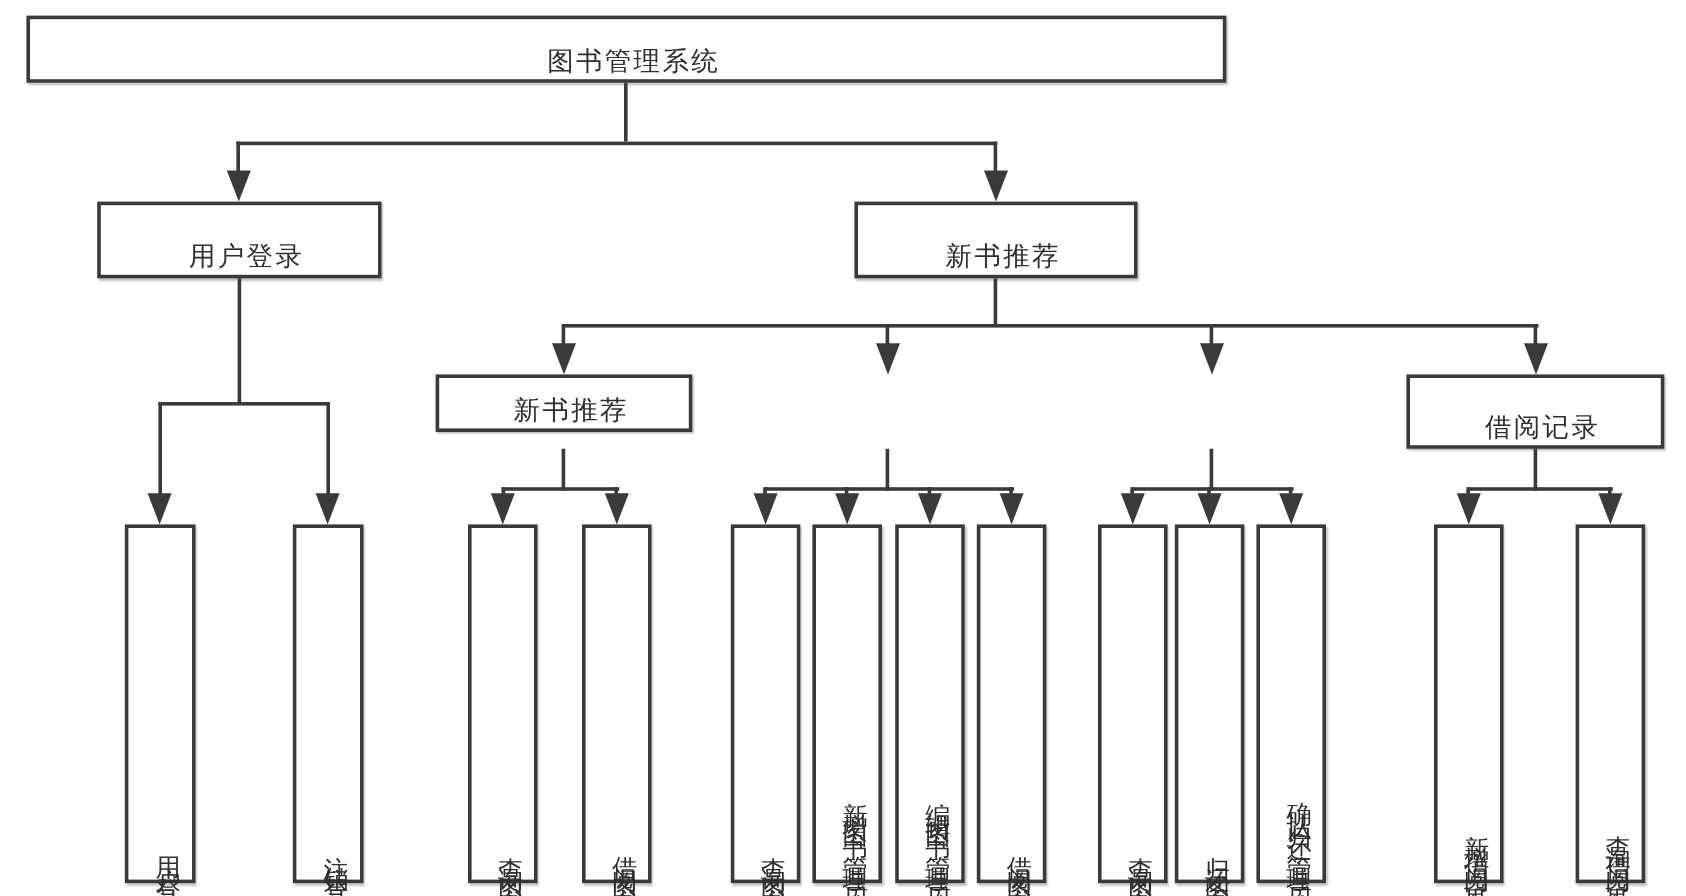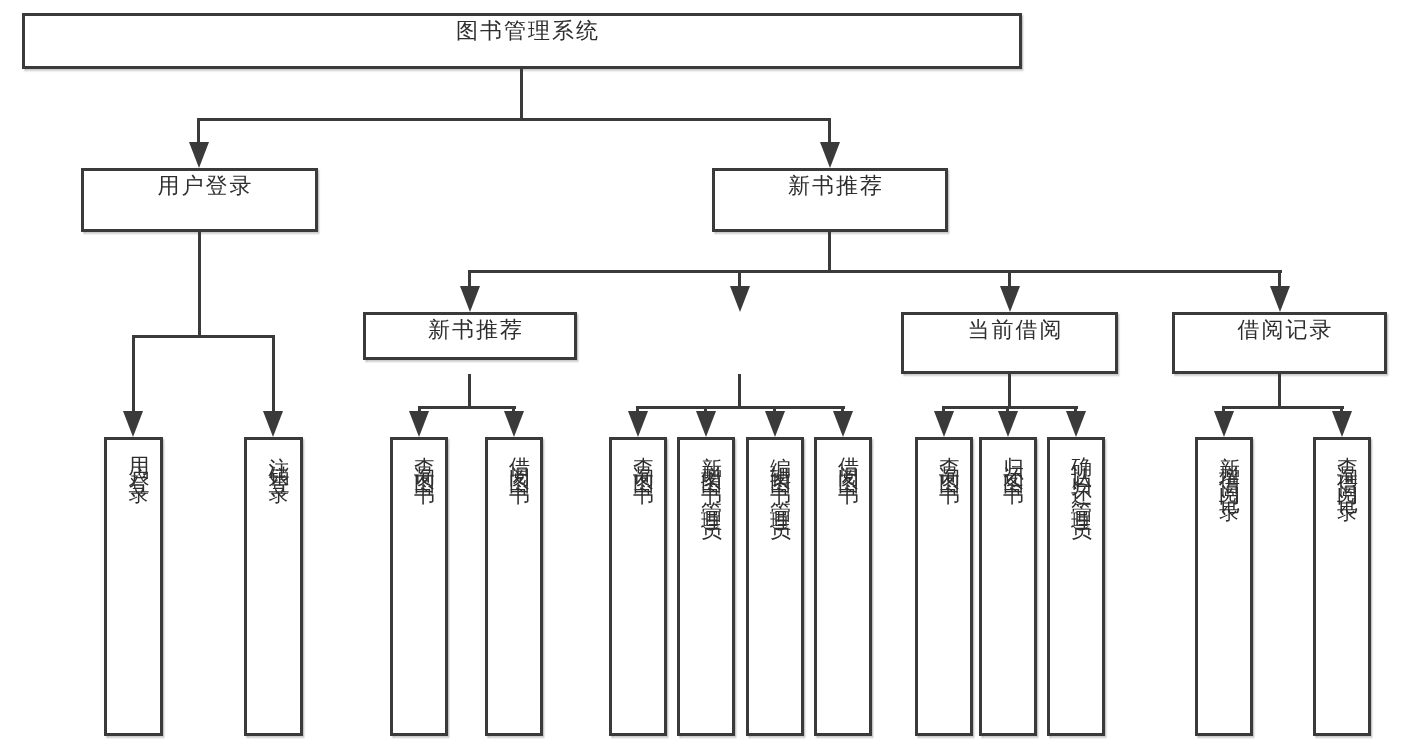--- a/index.html
+++ b/index.html
@@ -16,21 +16,21 @@
     background: var(--background);
     overflow: hidden;
     font-family: "Liberation Sans", sans-serif;
   }
   .box {
     position: absolute;
     box-sizing: border-box;
     border: 3px solid var(--line);
     background: var(--background);
     display: flex;
-    align-items: flex-start;
+    align-items: flex-end;
     justify-content: center;
     color: var(--text);
     box-shadow: 1.5px 2px 1.5px rgba(90,90,90,0.35);
     padding-left: 12px;
   }
   .hlabel {
     font-size: 22px;
     letter-spacing: 2px;
     white-space: nowrap;
     color: var(--text);
@@ -102,23 +102,20 @@
   <div class="line" style="left:738px; top:270px; width:3px; height:18px;"></div>
   <div class="line" style="left:1008px; top:270px; width:3px; height:18px;"></div>
   <div class="line" style="left:1278px; top:270px; width:3px; height:18px;"></div>
   <div class="arrowhead" style="left:460px; top:286px;"></div>
   <div class="arrowhead" style="left:730px; top:286px;"></div>
   <div class="arrowhead" style="left:1000px; top:286px;"></div>
   <div class="arrowhead" style="left:1270px; top:286px;"></div>
 
   <div class="box" style="left:363px; top:312px; width:214px; height:48px;">
     <span class="hlabel">新书推荐</span>
-  </div>
-  <div class="box" style="left:901px; top:312px; width:217px; height:62px;">
-    <span class="hlabel">当前借阅</span>
   </div>
   <div class="box" style="left:1172px; top:312px; width:215px; height:62px;">
     <span class="hlabel">借阅记录</span>
   </div>
 
   <div class="line" style="left:468px; top:374px; width:3px; height:35px;"></div>
   <div class="line" style="left:418px; top:406px; width:98px; height:3px;"></div>
   <div class="line" style="left:418px; top:406px; width:3px; height:8px;"></div>
   <div class="line" style="left:512px; top:406px; width:3px; height:8px;"></div>
   <div class="arrowhead" style="left:409px; top:411px;"></div>

